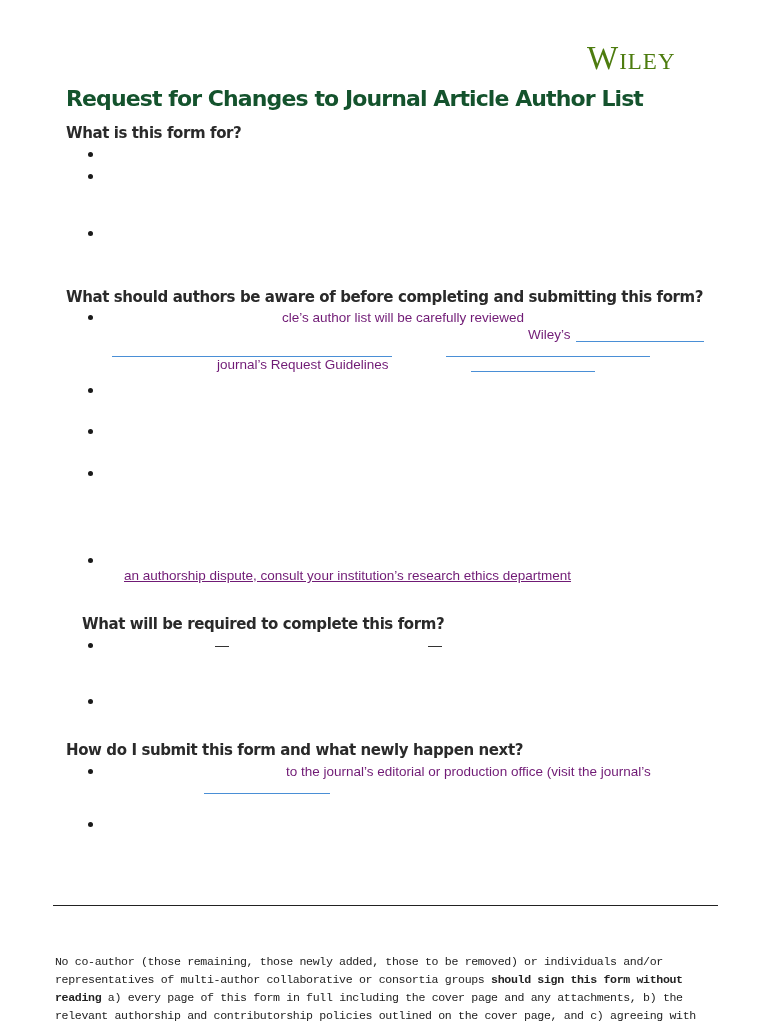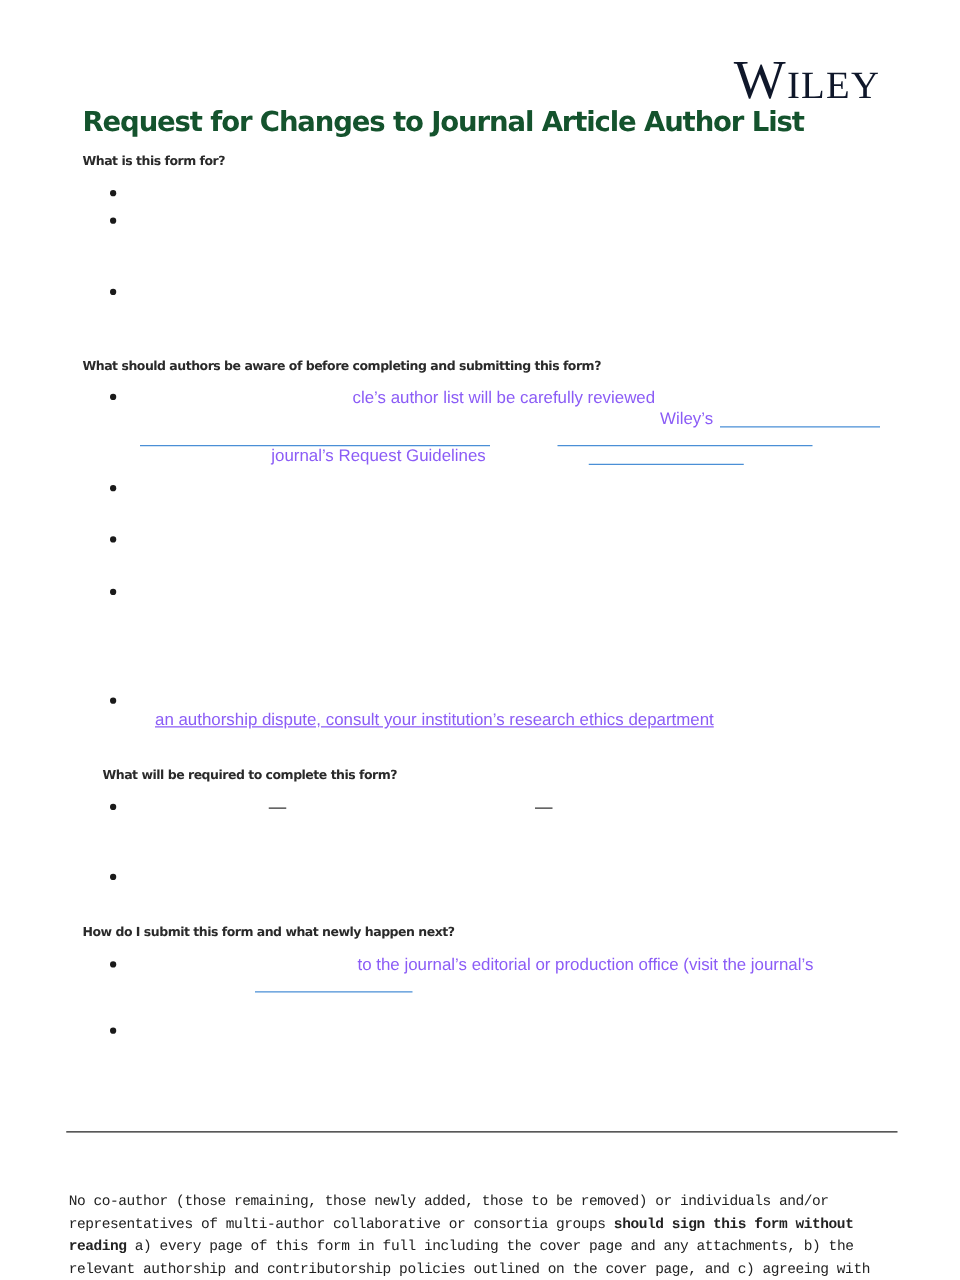--- a/index.html
+++ b/index.html
@@ -1,22 +1,22 @@
 <!DOCTYPE html>
 <html><head>
   <meta charset="utf-8">
   <style>
     html, body { margin: 0; padding: 0; background: #ffffff; }
     body { width: 768px; height: 1024px; position: relative; overflow: hidden; font-family: "Liberation Sans", sans-serif; color: #222; }
     .abs { position: absolute; }
-    .logo { left: 587px; top: 42px; font-family: "Liberation Serif", "DejaVu Serif", serif; font-size: 44px; letter-spacing: 1px; color: #0f172a; font-variant: small-caps; line-height: 1; }
+    .logo { left: 587px; top: 42px; font-family: "Liberation Serif", "DejaVu Serif", serif; font-size: 33px; letter-spacing: 1px; color: #4d7c0f; font-variant: small-caps; line-height: 1; }
     .title { left: 66px; top: 86px; font-family: "DejaVu Sans", sans-serif; font-size: 22px; font-weight: bold; color: #14532d; letter-spacing: -0.9px; white-space: nowrap; }
-    .h2 { left: 66px; font-family: "DejaVu Sans", sans-serif; font-size: 10px; font-weight: bold; color: #2a2a2a; letter-spacing: -0.4px; white-space: nowrap; }
+    .h2 { left: 66px; font-family: "DejaVu Sans", sans-serif; font-size: 15px; font-weight: bold; color: #2a2a2a; letter-spacing: -0.4px; white-space: nowrap; }
     .bullet { left: 88px; width: 5px; height: 5px; border-radius: 50%; background: #1a1a1a; }
-    .frag { font-family: "Liberation Sans", sans-serif; font-size: 13.5px; color: #8b5cf6; white-space: nowrap; }
+    .frag { font-family: "Liberation Sans", sans-serif; font-size: 13.5px; color: #701a75; white-space: nowrap; }
     .link-line { height: 1px; background: #4a8fd6; }
     .dash { height: 1px; background: #333; }
     .rule { left: 53px; top: 905px; width: 665px; height: 1px; background: #222; }
     .notice { left: 55px; top: 953px; width: 664px; font-family: Liberation Mono, monospace; font-size: 11.6px; line-height: 18px; color: #222; letter-spacing: -0.35px; }
     .notice b { font-weight: bold; }
   </style>
 </head>
 <body>
 
 <div class="abs logo">Wiley</div>

